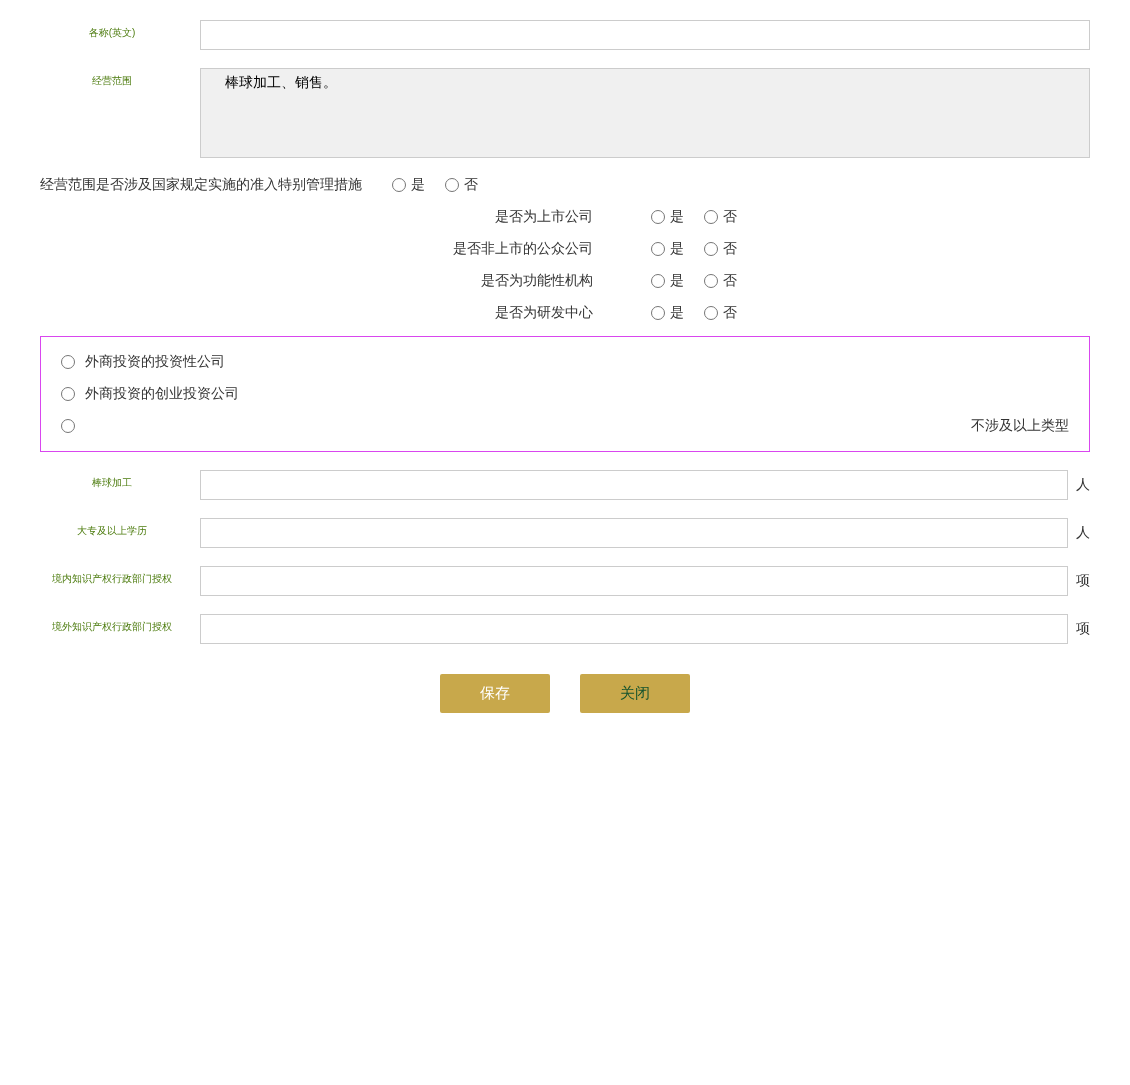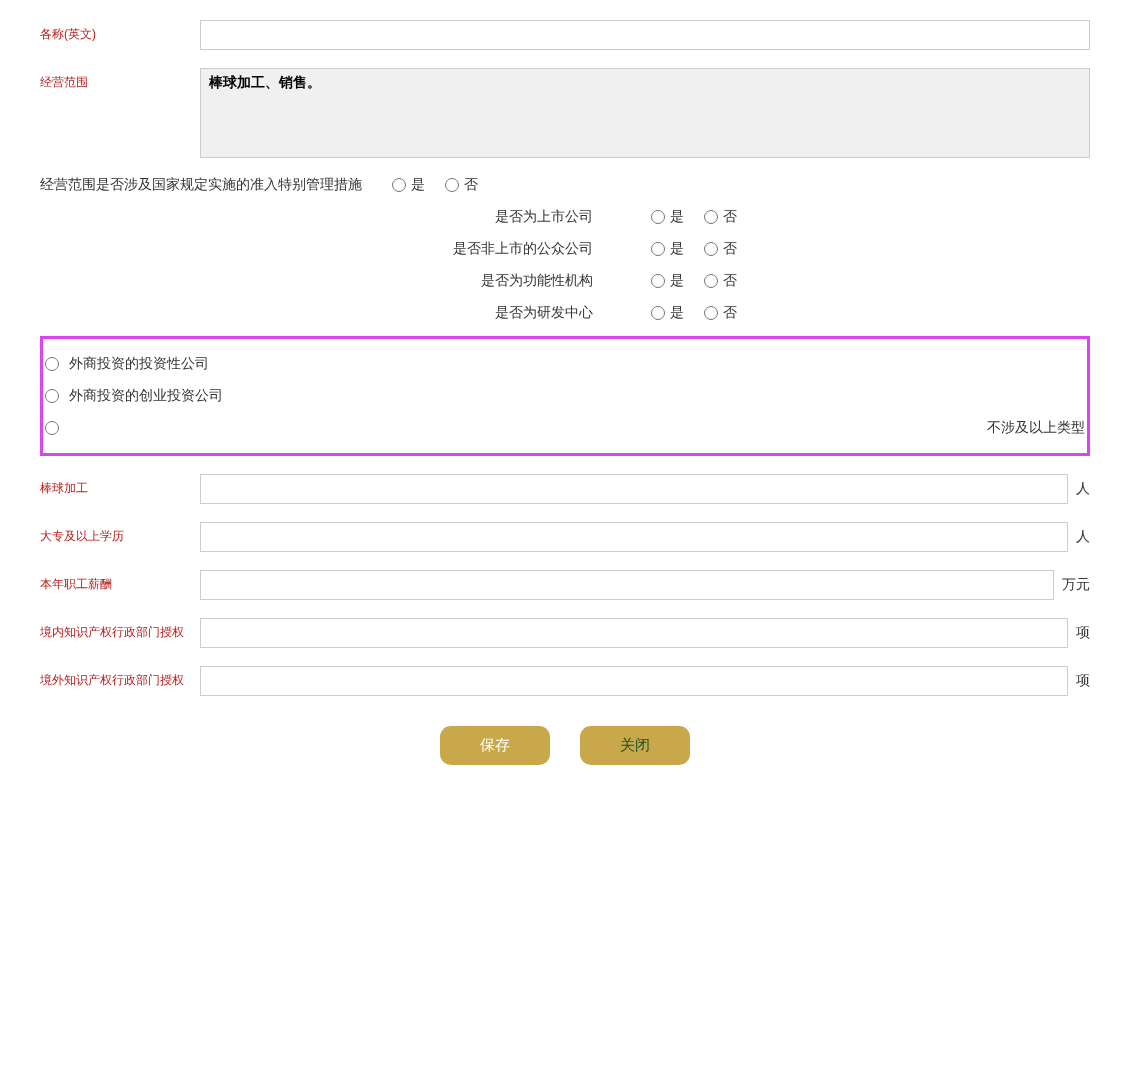--- a/index.html
+++ b/index.html
@@ -14,36 +14,35 @@
       max-width: 1050px;
       margin: 0 auto;
     }
     .form-row {
       display: flex;
       align-items: flex-start;
       margin-bottom: 18px;
     }
     .form-label {
       min-width: 160px;
-      text-align: left;
+      text-align: center;
       padding-right: 16px;
       padding-top: 6px;
-      color: #b91c1c;
-      font-size: 12px;
+      color: #4d7c0f;
+      font-size: 10px;
       flex-shrink: 0;
     }
     .form-control {
       flex: 1;
       border: 1px solid #ccc;
-      padding: 5px 8px;
+      padding: 5px 24px;
       font-size: 14px;
       font-family: inherit;
       outline: none;
       background: #fff;
-      font-weight: bold;
     }
     input.form-control {
       height: 30px;
     }
     textarea.form-control {
       height: 90px;
       resize: none;
       background: #f0f0f0;
     }
     .form-unit {
@@ -90,22 +89,22 @@
       margin-bottom: 14px;
     }
     .radio-row-wide .radio-label-wide {
       color: #333;
       font-size: 14px;
       margin-right: 30px;
       white-space: nowrap;
     }
     
     .investment-box {
-      border: 3px solid #d946ef;
-      padding: 16px 2px;
+      border: 1px solid #d946ef;
+      padding: 16px 20px;
       margin-bottom: 18px;
     }
     .investment-option {
       display: flex;
       align-items: center;
       gap: 10px;
       margin-bottom: 14px;
       cursor: pointer;
     }
     .investment-option:last-child {
@@ -125,21 +124,21 @@
       gap: 30px;
       margin-top: 30px;
       padding-bottom: 20px;
     }
     .btn {
       padding: 10px 40px;
       font-size: 15px;
       font-family: inherit;
       cursor: pointer;
       border: none;
-      border-radius: 11px;
+      border-radius: 2px;
       font-weight: normal;
     }
     .btn-save {
       background: #c8a84b;
       color: #fff;
     }
     .btn-close {
       background: #c8a84b;
       color: #14532d;
     }
@@ -259,25 +258,20 @@
     <input type="text" class="form-control" value="" style="">
     <div class="form-unit">人</div>
   </div>
 
   <div class="form-row">
     <div class="form-label">大专及以上学历</div>
     <input type="text" class="form-control" value="" style="">
     <div class="form-unit">人</div>
   </div>
 
-  <div class="form-row">
-    <div class="form-label">本年职工薪酬</div>
-    <input type="text" class="form-control" value="" style="">
-    <div class="form-unit">万元</div>
-  </div>
 
   <div class="form-row">
     <div class="form-label">境内知识产权行政部门授权</div>
     <input type="text" class="form-control" value="" style="">
     <div class="form-unit">项</div>
   </div>
 
   <div class="form-row">
     <div class="form-label">境外知识产权行政部门授权</div>
     <input type="text" class="form-control" value="" style="">

